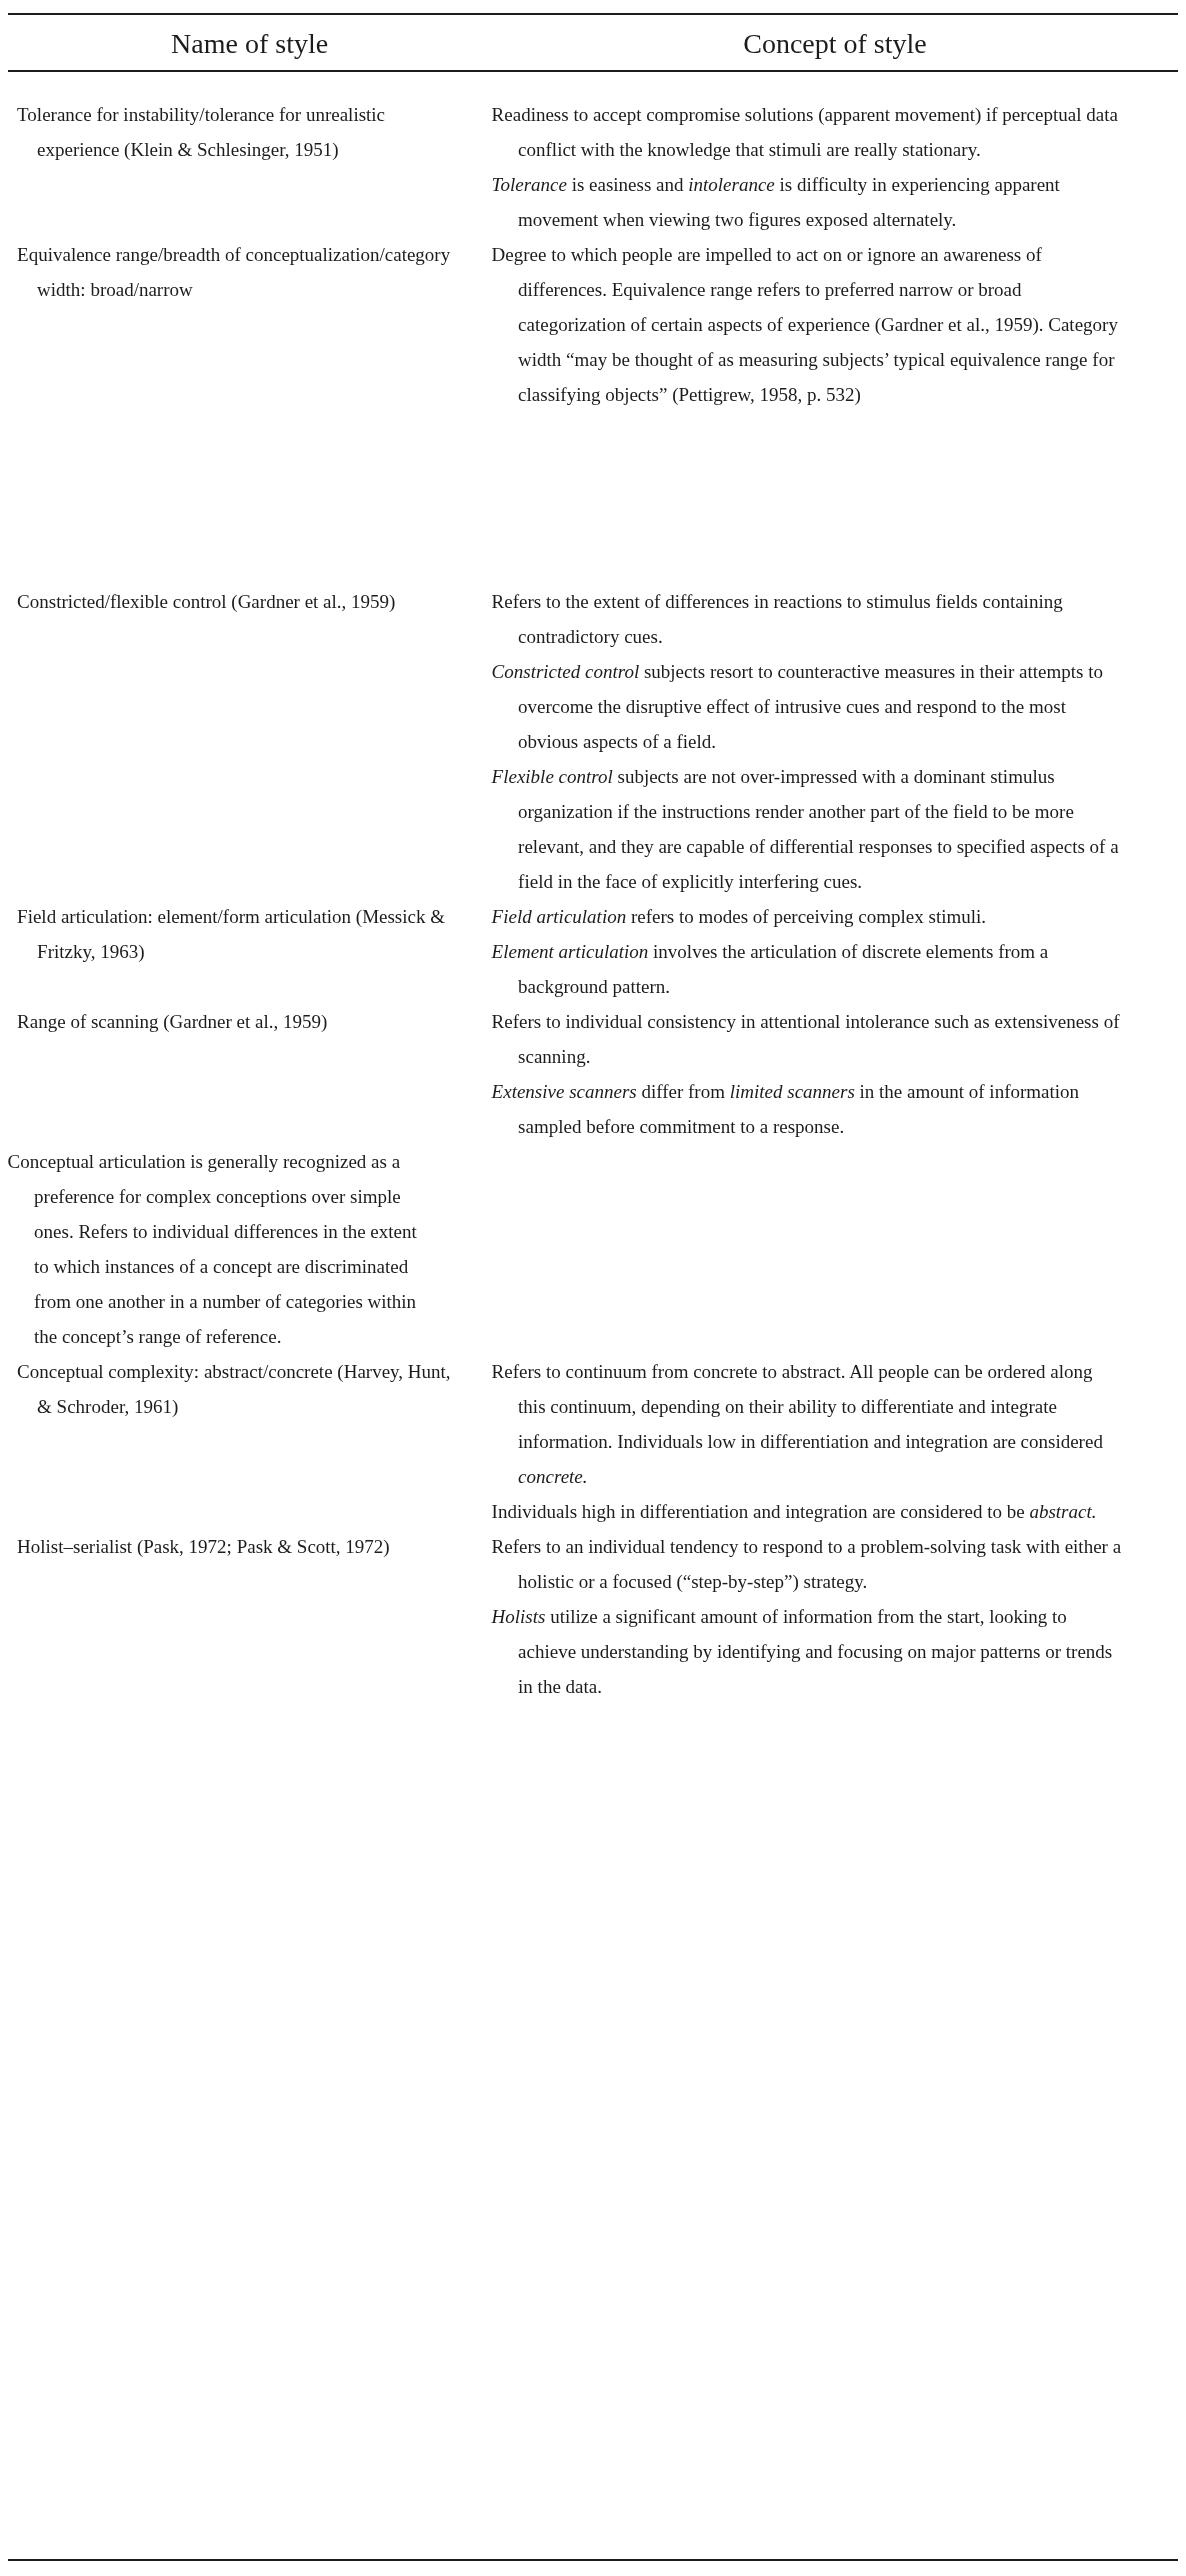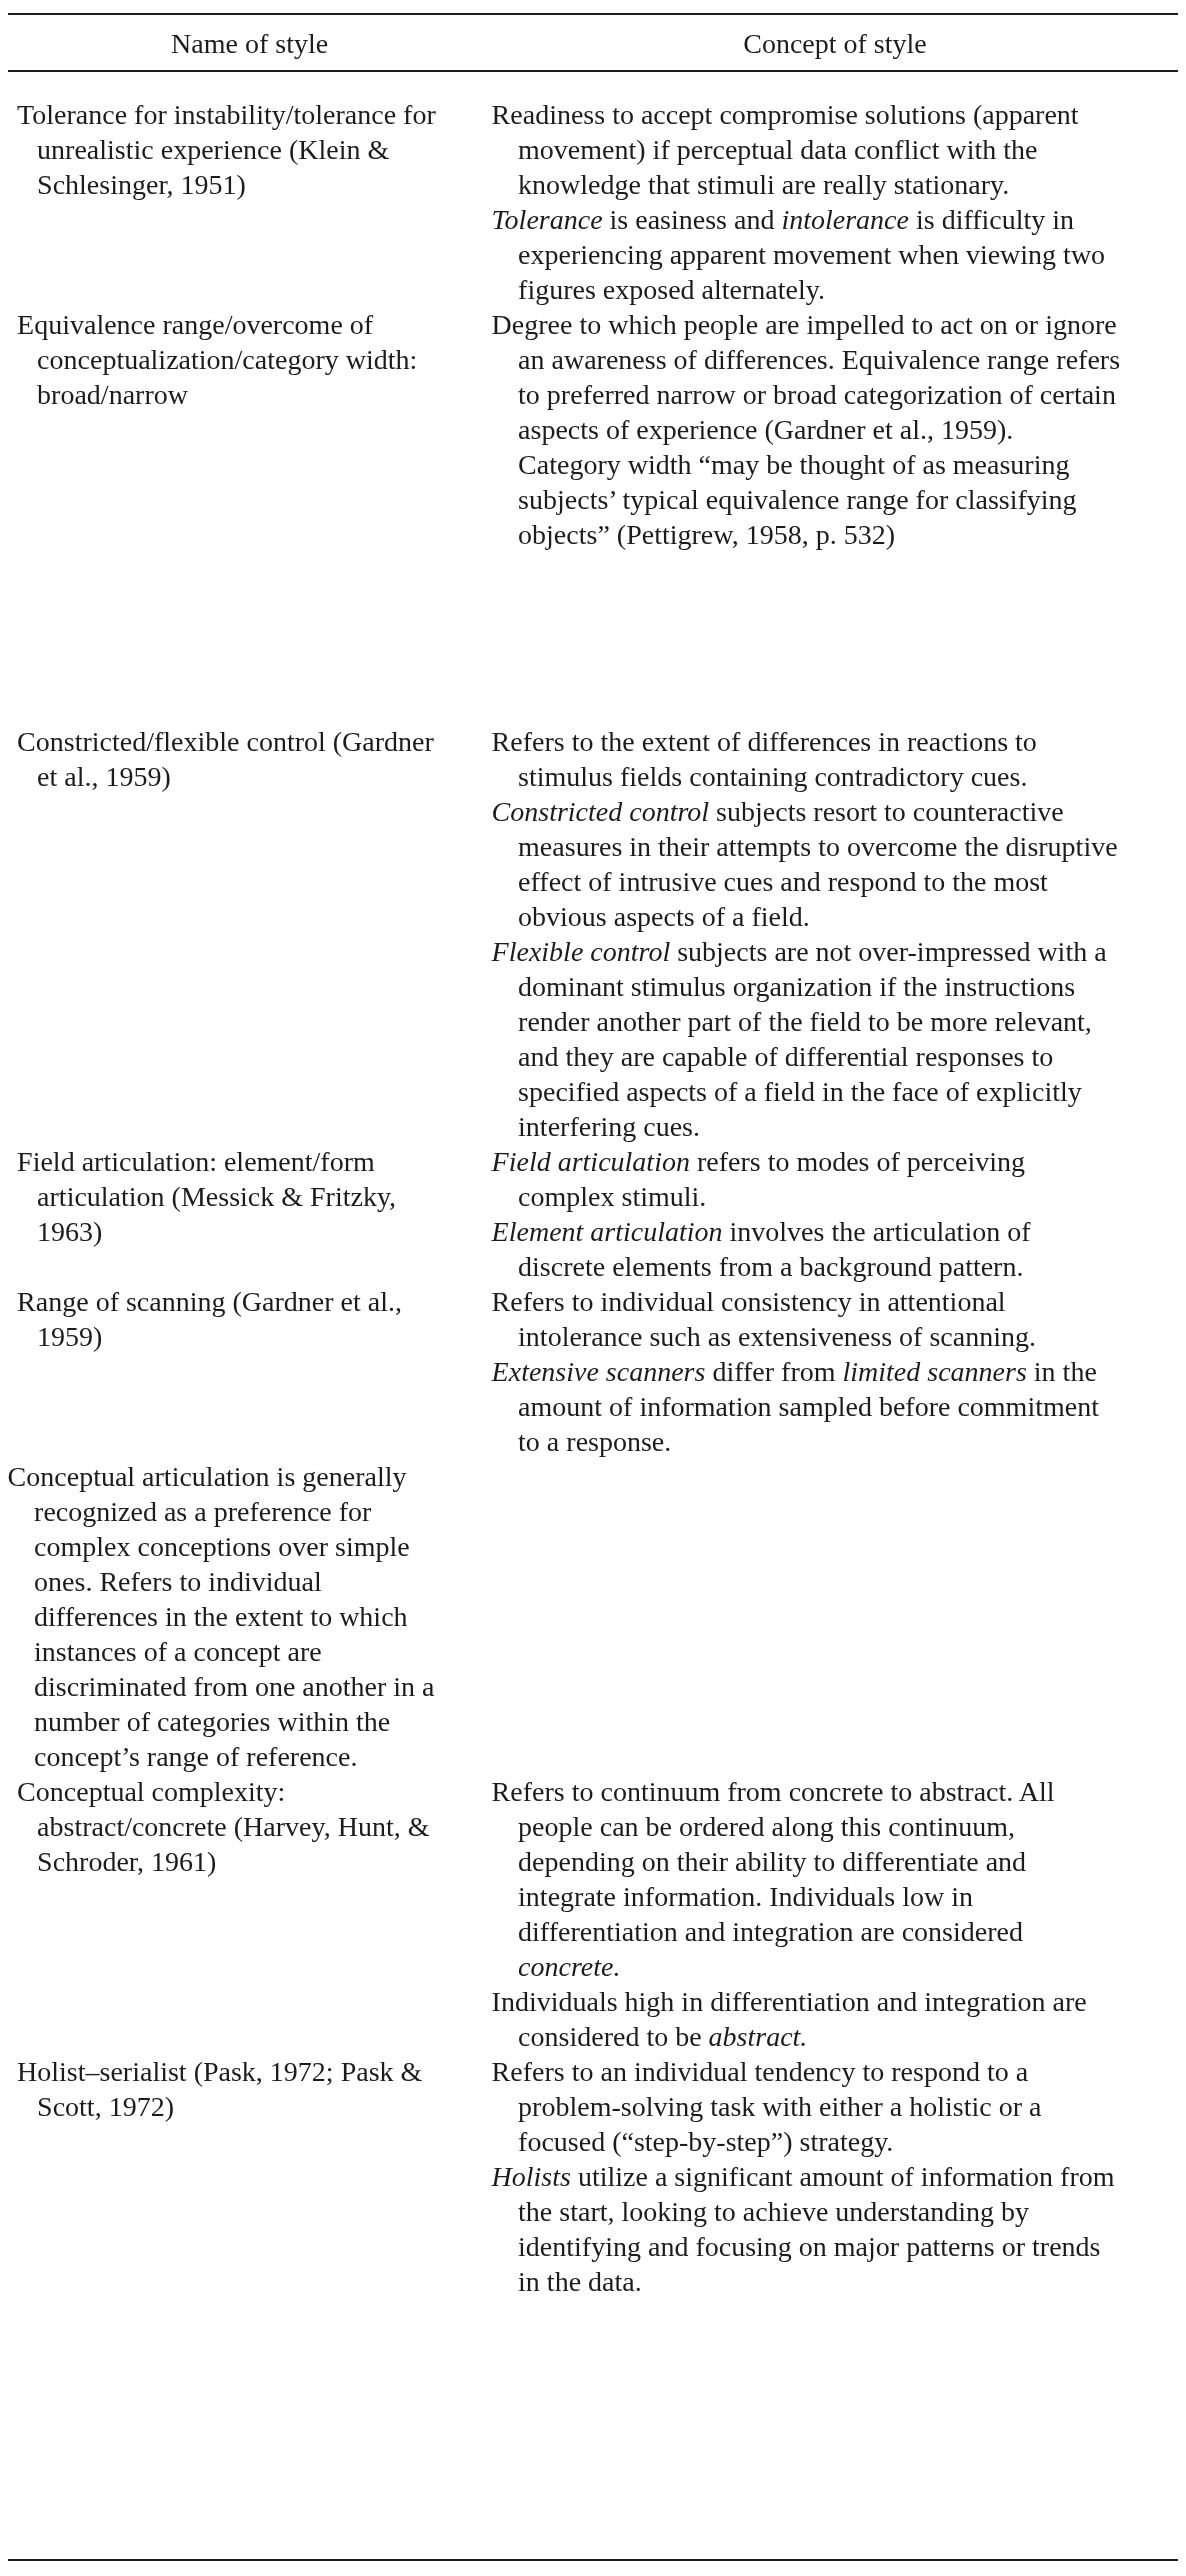--- a/index.html
+++ b/index.html
@@ -48,21 +48,21 @@
   .cell{box-sizing:border-box;}
   .name-cell{
     padding-left:9.5px;
     padding-right:40px;
   }
   .concept-cell{
     padding-right:57px;
   }
   p.hang{
     margin:0;
-    font-size:28px;
+    font-size:19px;
     line-height:35px;
     padding-left:26.5px;
     text-indent:-26.5px;
   }
   p.hang.name-p{
     padding-left:20px;
     text-indent:-20px;
   }
   em{font-style:italic;}
   .flex-spacer{flex:1 1 auto;}
@@ -86,21 +86,21 @@
         <div class="cell name-cell">
           <p class="hang name-p">Tolerance for instability/tolerance for unrealistic experience (Klein &amp; Schlesinger, 1951)</p>
         </div>
         <div class="cell concept-cell">
           <p class="hang"><span>Readiness to accept compromise solutions (apparent movement) if perceptual data conflict with the knowledge that stimuli are really stationary.</span></p>
           <p class="hang"><em>Tolerance</em><span> is easiness and </span><em>intolerance</em><span> is difficulty in experiencing apparent movement when viewing two figures exposed alternately.</span></p>
         </div>
       </div>
       <div class="trow" style="margin-bottom: 172px;">
         <div class="cell name-cell">
-          <p class="hang name-p">Equivalence range/overcome of conceptualization/category width: broad/narrow</p>
+          <p class="hang name-p">Equivalence range/breadth of conceptualization/category width: broad/narrow</p>
         </div>
         <div class="cell concept-cell">
           <p class="hang"><span>Degree to which people are impelled to act on or ignore an awareness of differences. Equivalence range refers to preferred narrow or broad categorization of certain aspects of experience (Gardner et al., 1959). Category width “may be thought of as measuring subjects’ typical equivalence range for classifying objects” (Pettigrew, 1958, p. 532)</span></p>
         </div>
       </div>
       <div class="trow">
         <div class="cell name-cell">
           <p class="hang name-p">Constricted/flexible control (Gardner et al., 1959)</p>
         </div>
         <div class="cell concept-cell">

